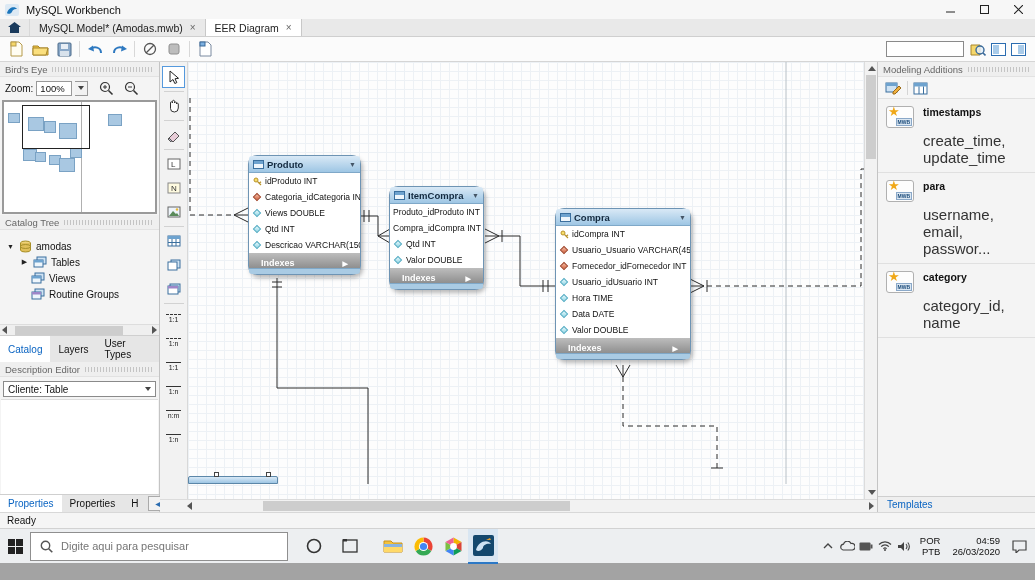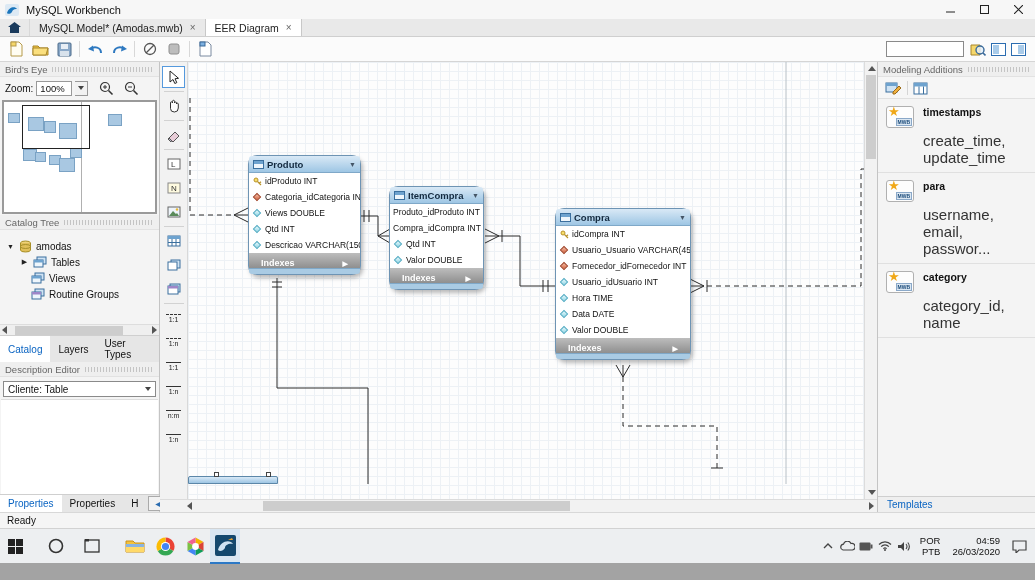--- a/index.html
+++ b/index.html
@@ -693,20 +693,27 @@
 
   <div class="taskbar">
     <div class="tb-start">
       <svg width="15" height="15">
           <rect x="0" y="0" width="7" height="7" fill="#222"></rect>
           <rect x="8" y="0" width="7" height="7" fill="#222"></rect>
           <rect x="0" y="8" width="7" height="7" fill="#222"></rect>
           <rect x="8" y="8" width="7" height="7" fill="#222"></rect>
         </svg>
     </div>
+    <div class="tb-search">
+      <svg width="13" height="13">
+          <circle cx="5.5" cy="5.5" r="4.2" fill="none" stroke="#555" stroke-width="1.4"></circle>
+          <line x1="8.7" y1="8.7" x2="12.3" y2="12.3" stroke="#555" stroke-width="1.6"></line>
+        </svg>
+      <input placeholder="Digite aqui para pesquisar" style="">
+    </div>
     <div class="tb-ic" style="margin-left:12px">
       <svg width="16" height="16">
           <circle cx="8" cy="8" r="6.5" fill="none" stroke="#333" stroke-width="1.6"></circle>
         </svg>
     </div>
     <div class="tb-ic" style="margin-left:8px">
       <svg width="16" height="14">
           <rect x="1" y="1" width="14" height="12" fill="none" stroke="#333" stroke-width="1.3"></rect>
           <line x1="1" y1="1" x2="5" y2="1" stroke="#333" stroke-width="3"></line>
         </svg>

